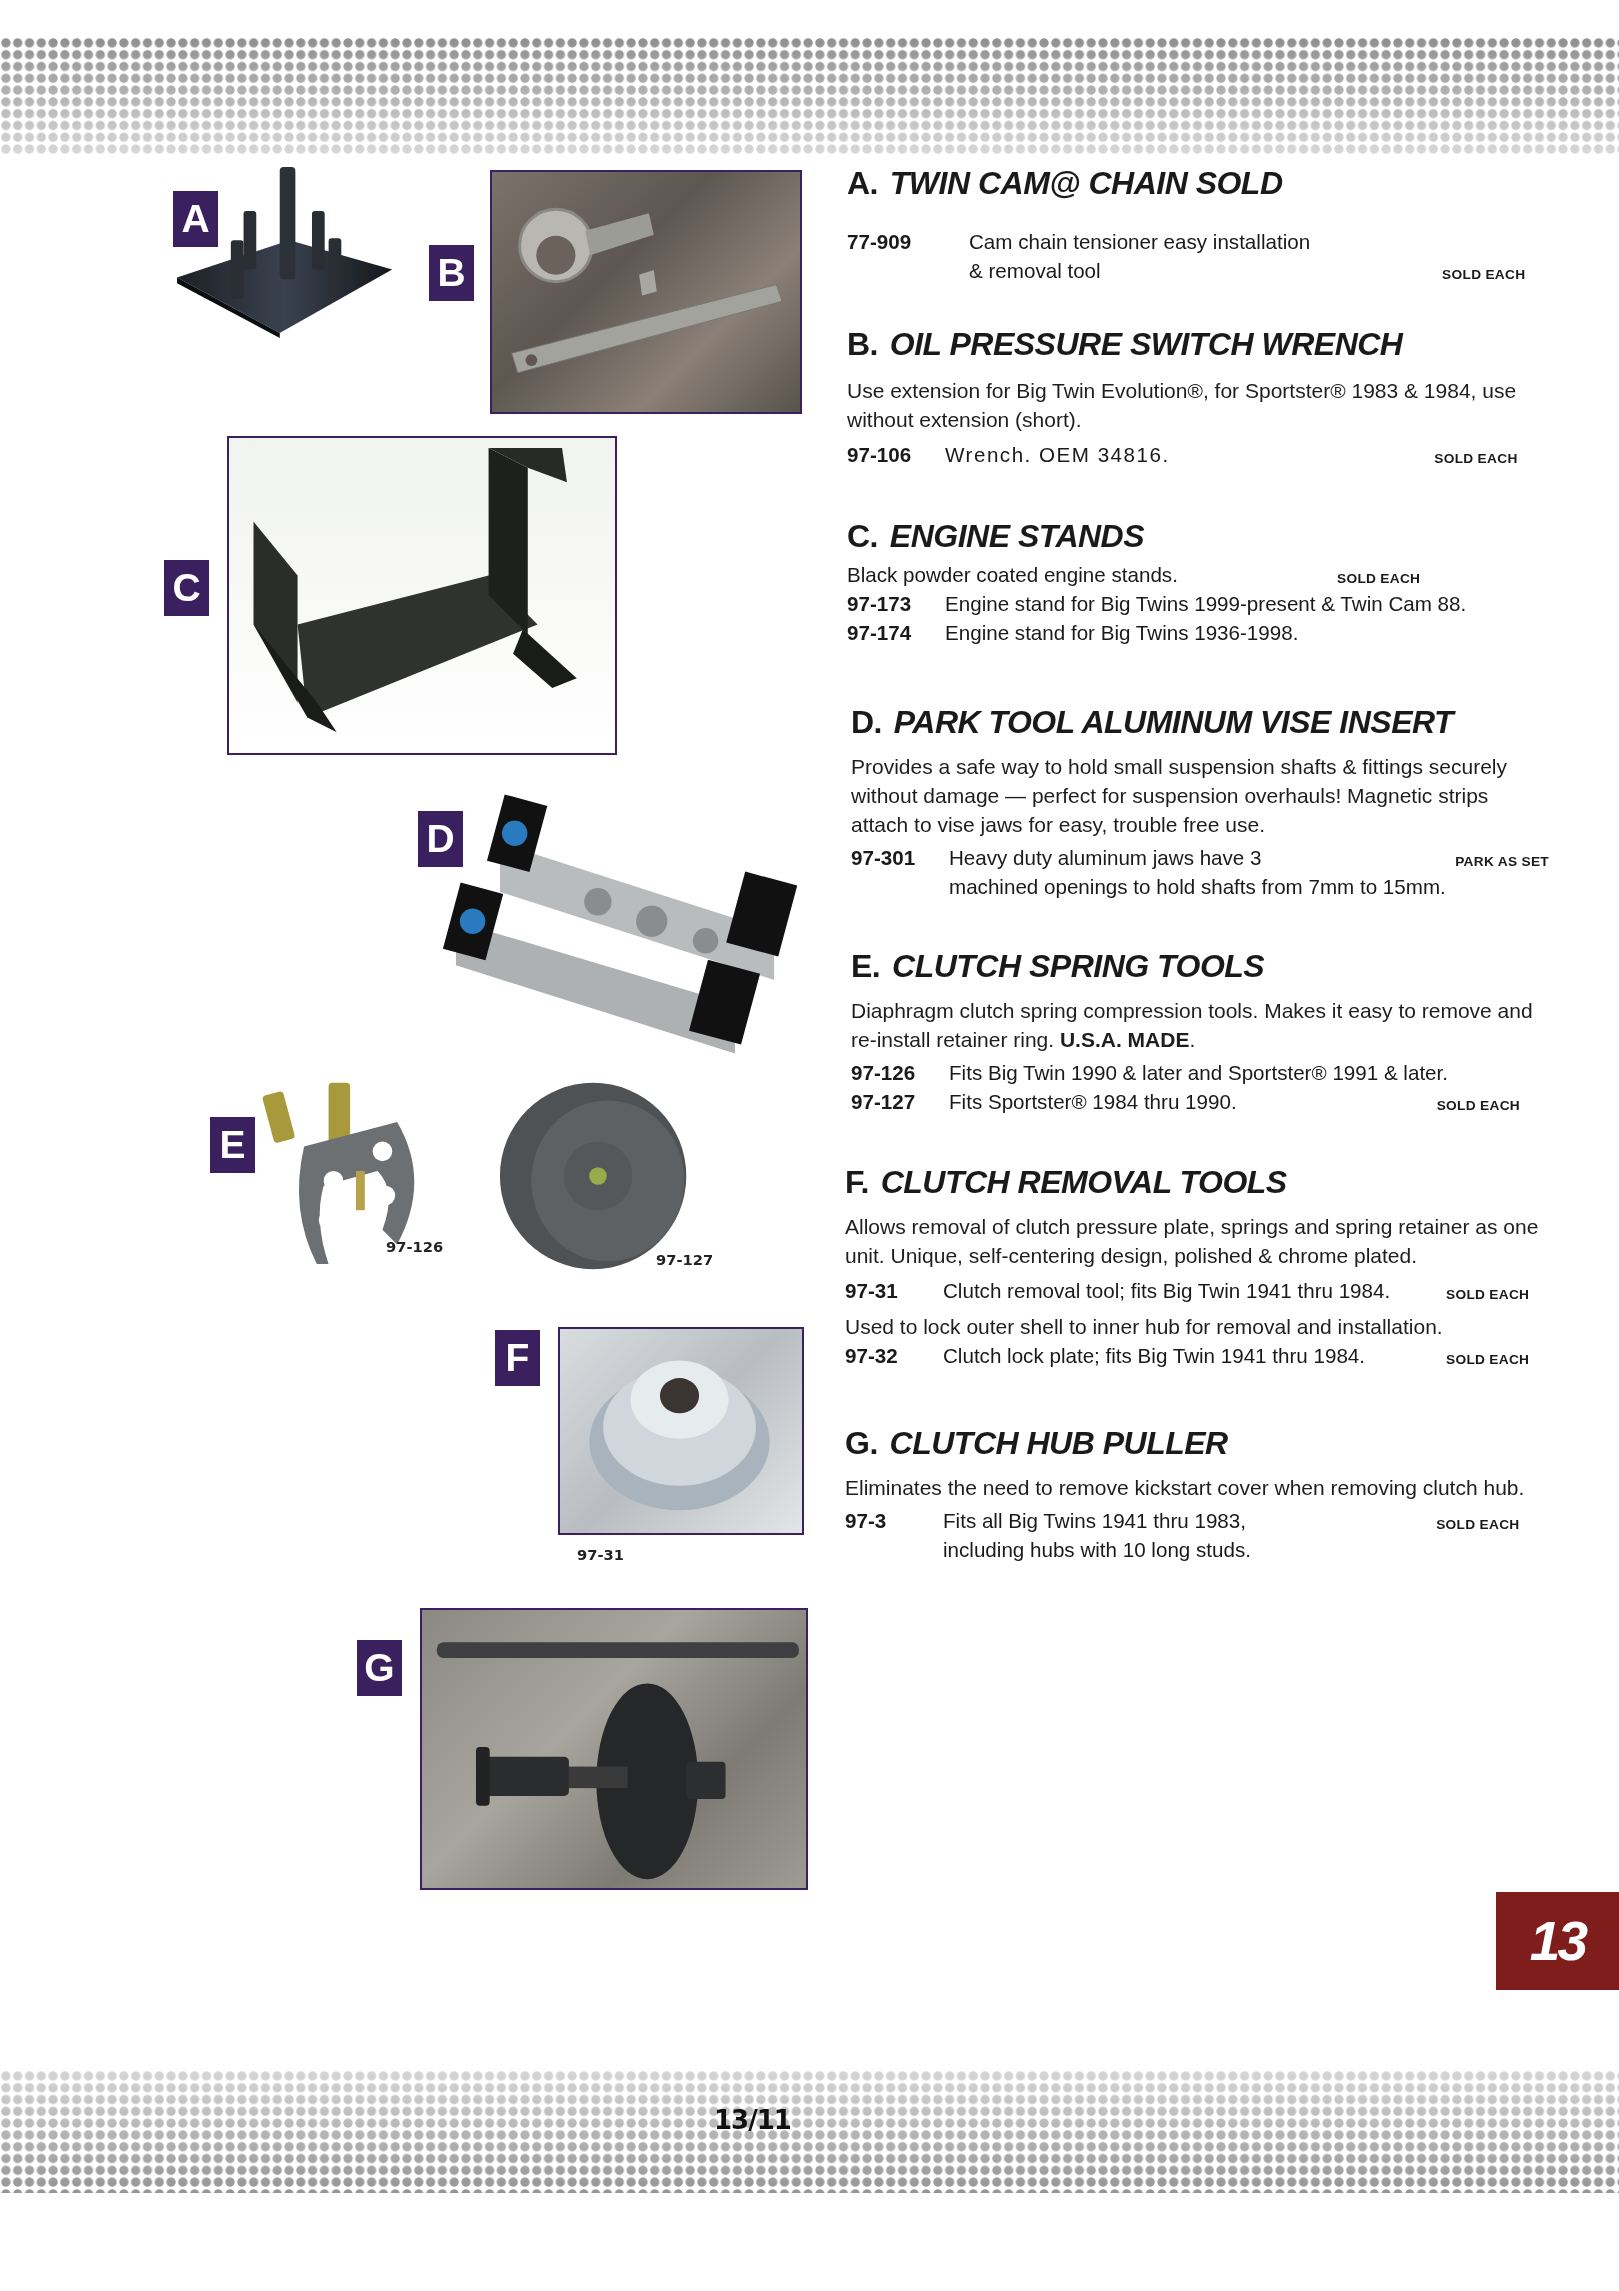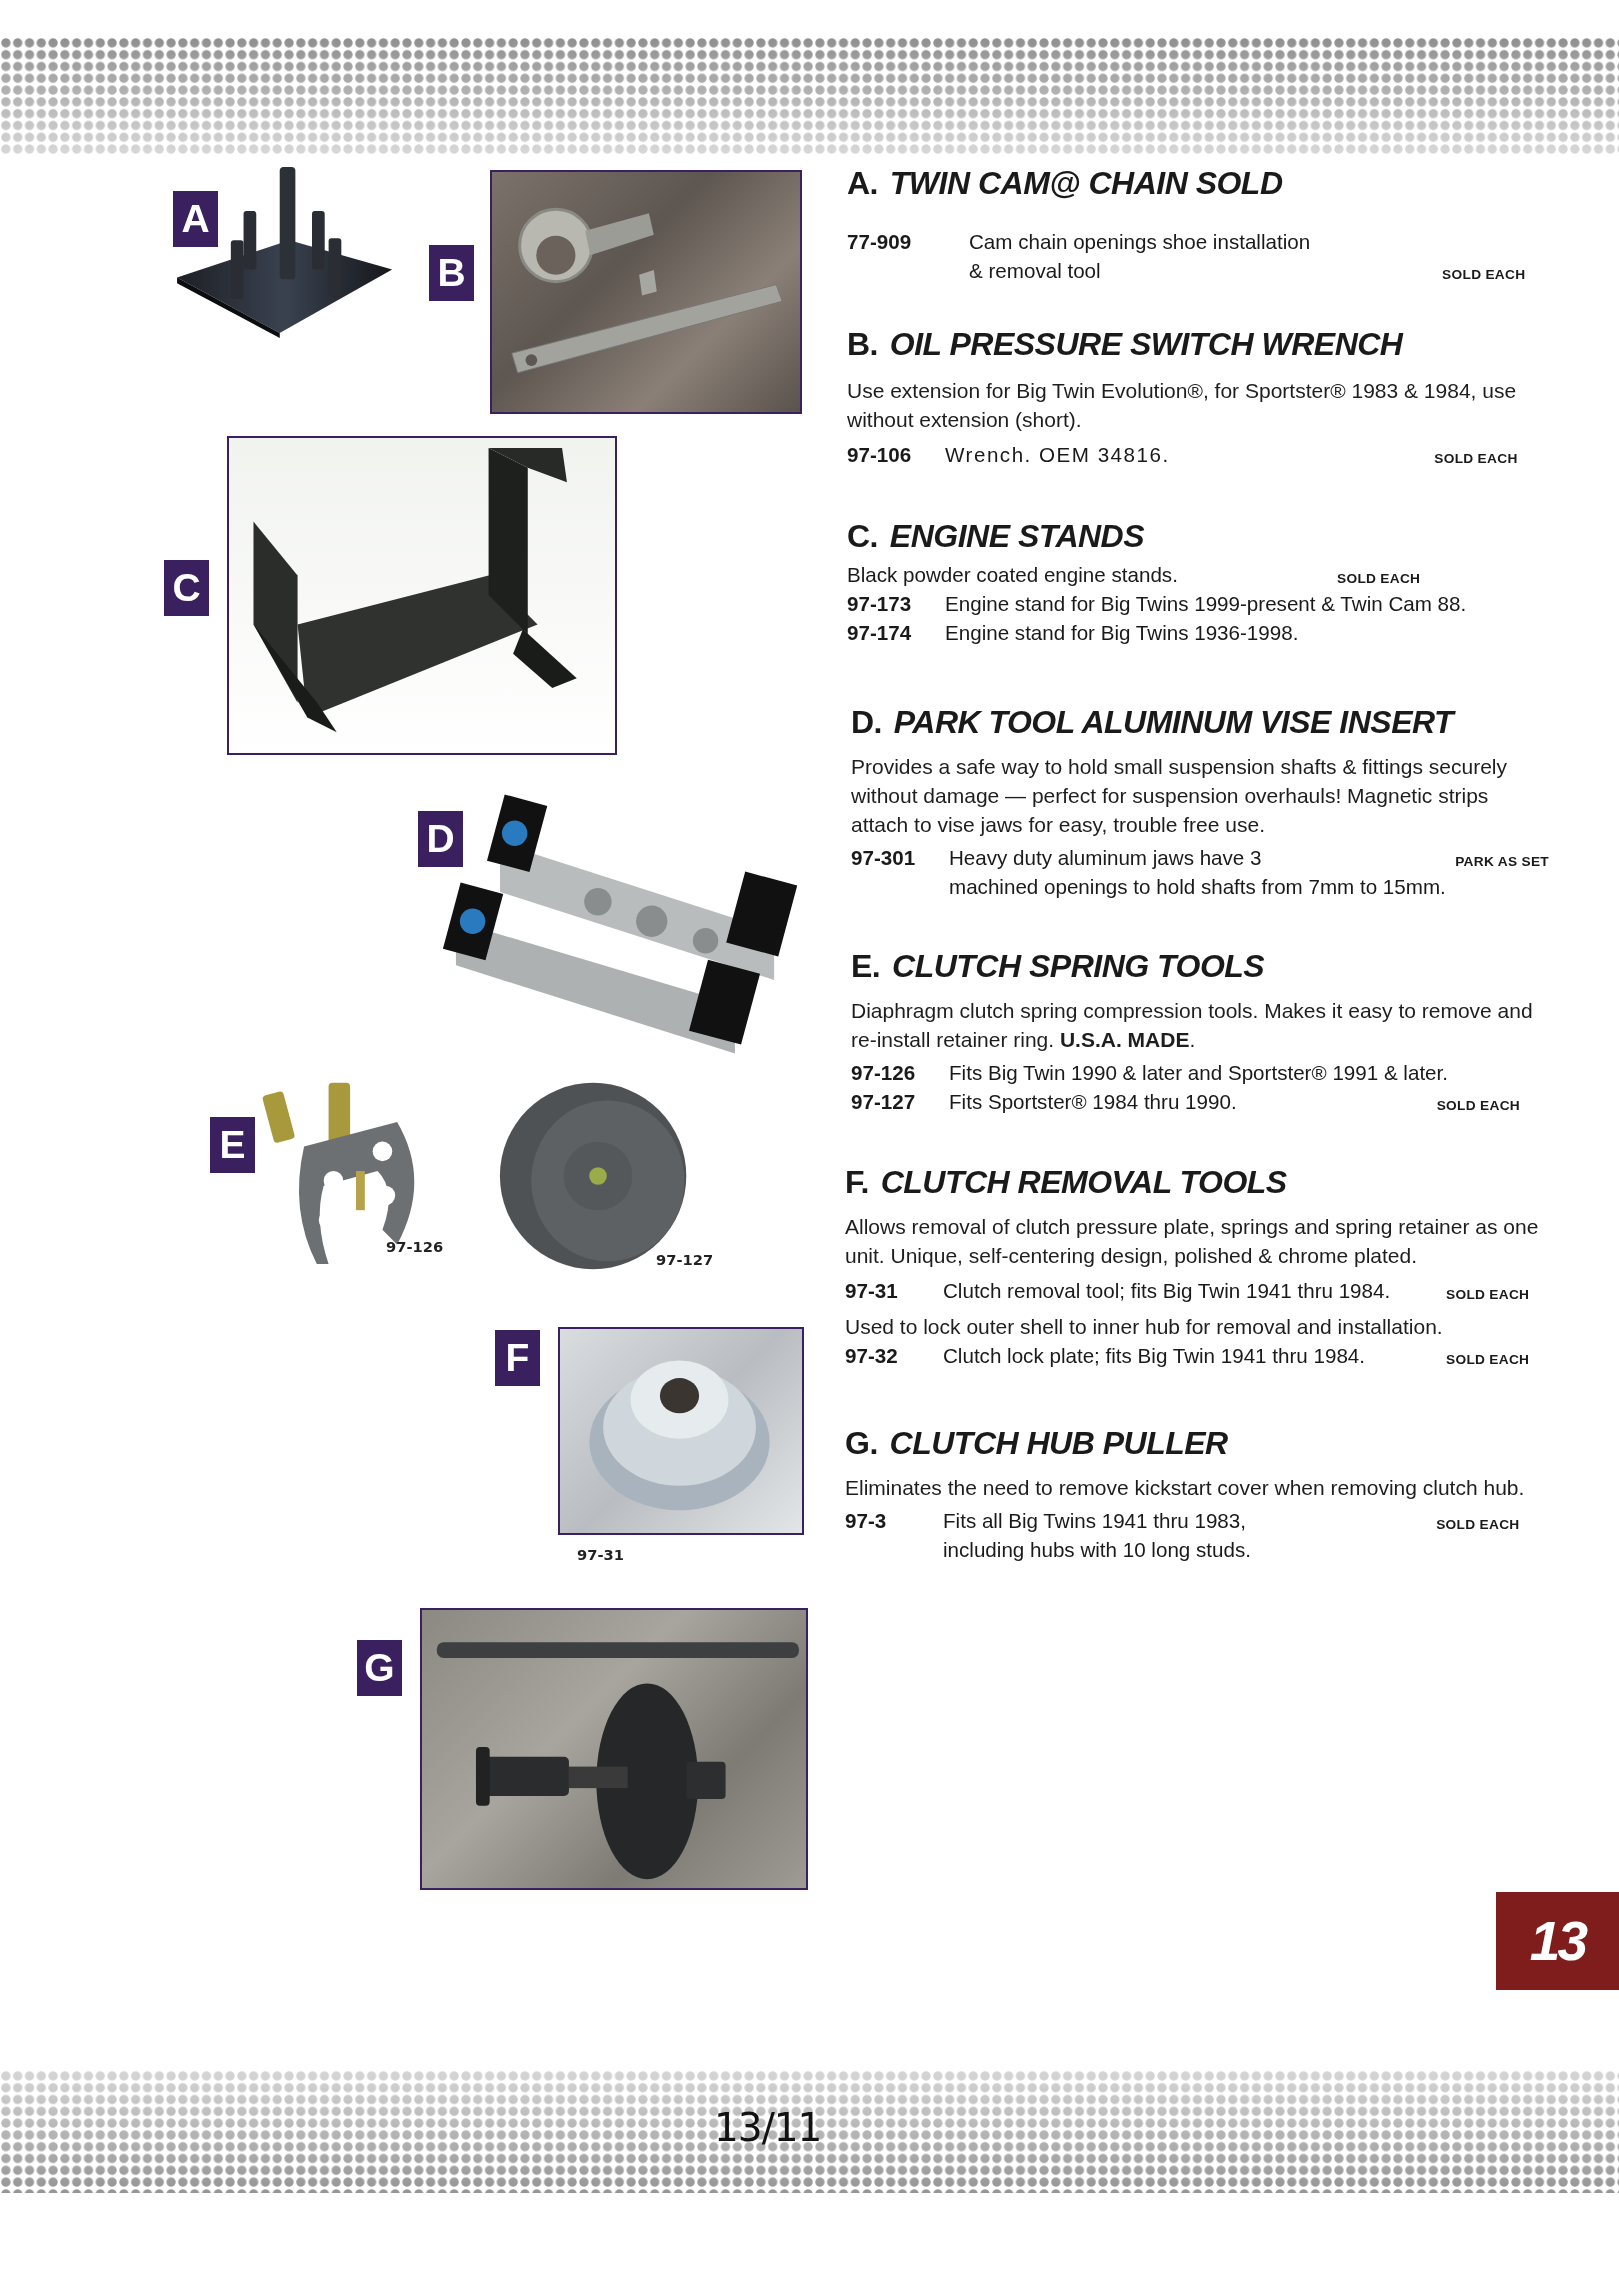--- a/index.html
+++ b/index.html
@@ -22,21 +22,21 @@
   .sec-title{font-family:"Liberation Sans",sans-serif;font-size:32px;font-weight:bold;margin:0;line-height:39px;letter-spacing:-0.5px;}
   .sec-title .ltr{font-style:normal;margin-right:11.8px;}
   .sec-title .name{font-style:italic;}
   .desc{font-family:"Liberation Sans",sans-serif;font-size:21px;line-height:29px;margin:0;color:#1e1e1e;transform:scaleX(0.93);transform-origin:left;width:108%;}
   .row{position:relative;font-family:"Liberation Sans",sans-serif;font-size:20.6px;line-height:29px;display:flex;}
   .pn{font-weight:bold;width:98px;flex:none;}
   .rdesc{flex:1;}
   .sold{position:absolute;right:0;top:3.9px;font-size:13.7px;font-weight:bold;letter-spacing:0.3px;}
   .tab13{position:absolute;left:1496px;top:1892px;width:123px;height:98px;background:#7f1d1d;color:#fff;
     font-family:"Liberation Sans",sans-serif;font-weight:bold;font-style:italic;font-size:55px;line-height:98px;text-align:center;letter-spacing:-2.9px;}
-  .pageno{position:absolute;left:714px;top:2105px;font-family:"DejaVu Sans",sans-serif;font-weight:normal;font-size:39px;color:#111;letter-spacing:-1px;}
+  .pageno{position:absolute;left:714px;top:2105px;font-family:"DejaVu Sans",sans-serif;font-weight:bold;font-size:26px;color:#111;letter-spacing:-1px;}
 </style>
 </head>
 <body>
 
 <div class="dots dots-top"></div>
 <div class="dots dots-bottom"></div>
 
 <div class="badge" style="left:173px;top:191px;">A</div>
 <div class="photo-plain" style="left:172px;top:162px;width:235px;height:176px;">
   <svg width="235" height="176" viewBox="0 0 240 180">
@@ -143,21 +143,21 @@
     <rect x="150" y="160" width="60" height="22" fill="#3a3a3a"></rect>
     <rect x="270" y="155" width="40" height="38" rx="4" fill="#2d2e30"></rect>
   </svg>
 </div>
 
 <div class="section" style="top:164px;">
   <h2 class="sec-title"><span class="ltr">A.</span><span class="name">TWIN CAM@ CHAIN SOLD</span></h2>
   <div class="row" style="margin-top:23.5px;">
     <span class="pn" style="width:122px;">77-909</span>
     <span class="rdesc">
-      <span>Cam chain openings shoe installation</span><br>
+      <span>Cam chain tensioner easy installation</span><br>
       <span>&amp; removal tool</span>
     </span>
     <span class="sold" style="top:33px;right:19.6px;">SOLD EACH</span>
   </div>
 </div>
 
 <div class="section" style="top:325px;">
   <h2 class="sec-title"><span class="ltr">B.</span><span class="name">OIL PRESSURE SWITCH WRENCH</span></h2>
   <p class="desc" style="margin-top:11.8px;width:100%;transform:none;">Use extension for Big Twin Evolution®, for Sportster® 1983 &amp; 1984, use without extension (short).</p>
   <div class="row" style="margin-top:5.9px;">

